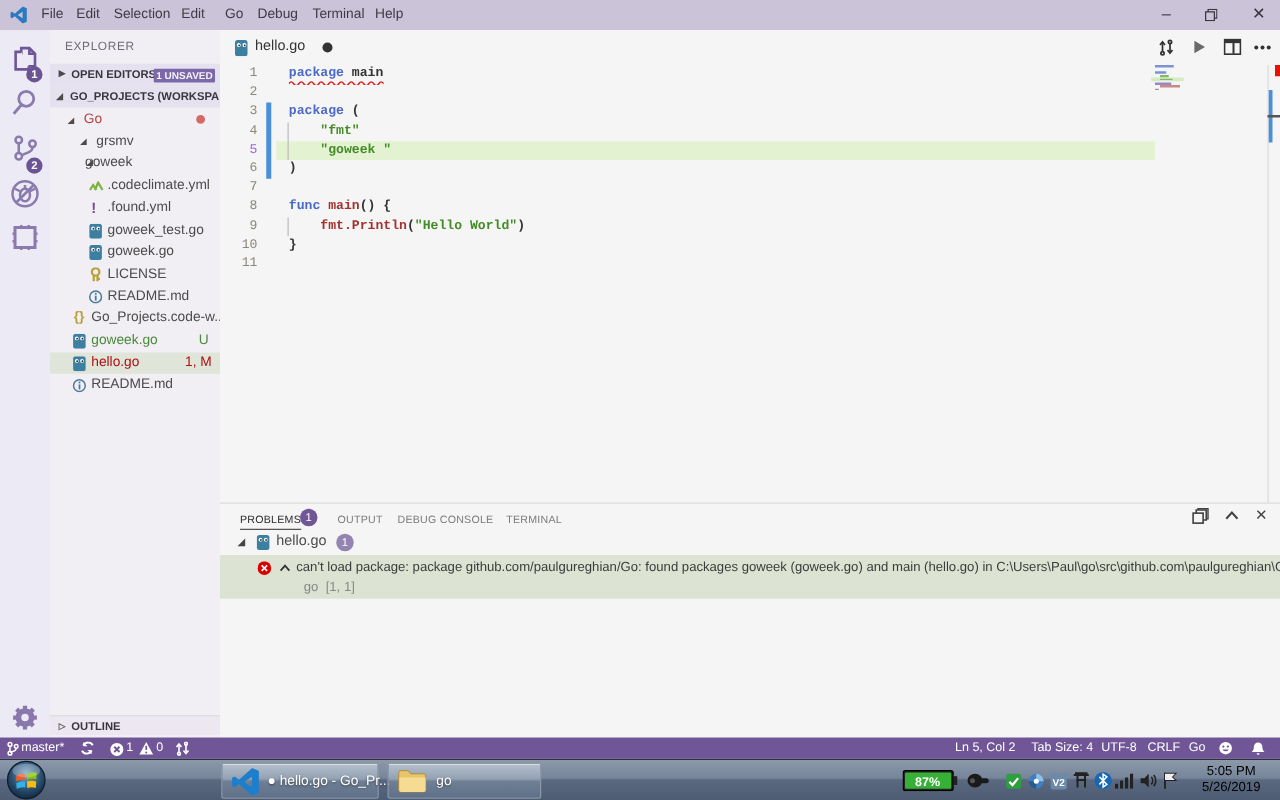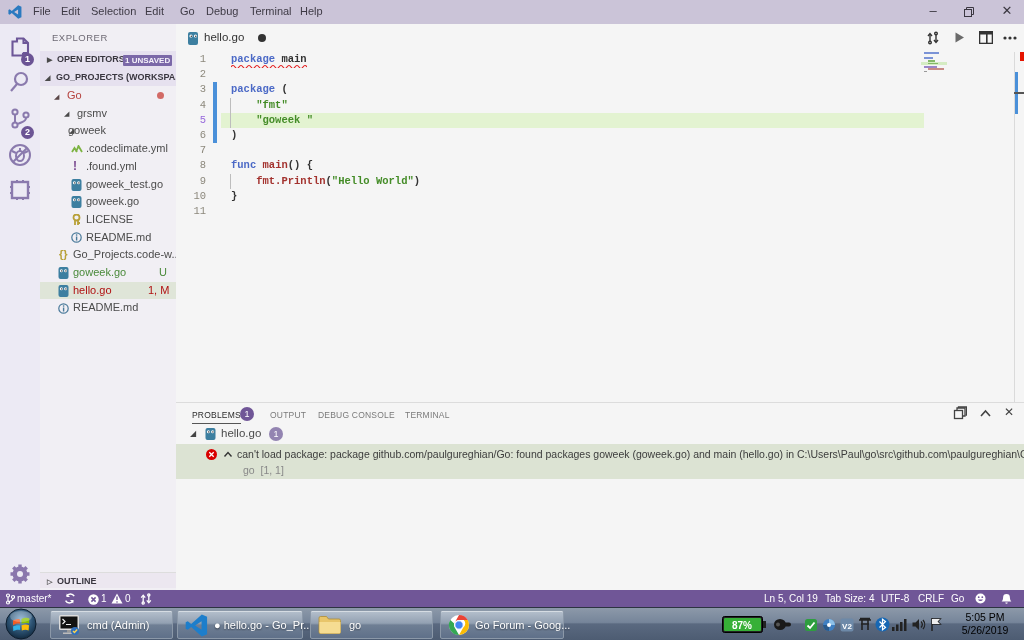--- a/index.html
+++ b/index.html
@@ -365,21 +365,21 @@
     </svg>
   <span class="sbit" style="left:125px">0</span>
   <svg class="abs" style="left:140px;top:2.5px" width="12" height="12" viewBox="0 0 12 12">
       <g fill="none" stroke="#fff" stroke-width="1.3">
         <path d="M3.2 3 v6.2 M8.8 9 V2.8"></path>
         <path d="M1.2 4.6 L3.2 2.2 L5.2 4.6 M6.8 7.4 L8.8 9.8 L10.8 7.4"></path>
         <circle cx="3.2" cy="10" r="1.1"></circle>
         <circle cx="8.8" cy="2" r="1.1"></circle>
       </g>
     </svg>
-  <span class="sbit" style="left:764px">Ln 5, Col 19</span>
+  <span class="sbit" style="left:764px">Ln 5, Col 2</span>
   <span class="sbit" style="left:825px">Tab Size: 4</span>
   <span class="sbit" style="left:881px">UTF-8</span>
   <span class="sbit" style="left:918px">CRLF</span>
   <span class="sbit" style="left:951px">Go</span>
   <svg class="abs" style="left:975px;top:3px" width="11" height="11" viewBox="0 0 11 11">
       <circle cx="5.5" cy="5.5" r="5" fill="#fff"></circle>
       <circle cx="3.7" cy="4.2" r="0.9" fill="#705697"></circle>
       <circle cx="7.3" cy="4.2" r="0.9" fill="#705697"></circle>
       <path d="M3 6.5 a2.8 2.8 0 0 0 5 0 z" fill="#705697"></path>
     </svg>
@@ -400,58 +400,36 @@
         </radialGradient>
       </defs>
     <circle cx="16" cy="16" r="15" fill="url(#orb)" stroke="#0e1e2e" stroke-width="1"></circle>
     <path d="M8 12.6 C10 11.5 12.5 10.4 14.8 11.2 L15 15.8 C12.6 15.2 10 16 8 17.2 Z" fill="#f15c22"></path>
     <path d="M16.4 11 C18.8 10 22 9.2 24.4 10.4 L24 15.6 C21.6 14.8 18.8 15 16.6 15.8 Z" fill="#8ac100"></path>
     <path d="M8 18.6 C10 17.4 12.6 16.8 15 17.4 L15.2 22 C12.8 21.4 10.2 22 8.4 23.2 Z" fill="#31b3e8"></path>
     <path d="M16.6 17.2 C18.9 16.4 21.8 16.2 24 17.2 L23.6 22.4 C21.4 21.4 18.8 21.6 16.8 22.4 Z" fill="#fbbc09"></path>
     <ellipse cx="16" cy="8.5" rx="11" ry="5.5" fill="#ffffff" opacity="0.25"></ellipse>
   </svg>
 
-  <div class="tbtn" style="left:50px;width:123px">
-    <svg class="abs" style="left:6px;top:3px" width="24" height="22" viewBox="0 0 24 22">
-        <rect x="2" y="1" width="20" height="15" rx="1.5" fill="#dcdcdc"></rect>
-        <rect x="3.5" y="2.5" width="17" height="12" fill="#111"></rect>
-        <path d="M5.5 5 L8 7.5 L5.5 10 M9 10.5 h5" stroke="#eee" stroke-width="1.2" fill="none"></path>
-        <rect x="10" y="16" width="4" height="2.5" fill="#999"></rect>
-        <rect x="6" y="18.5" width="12" height="1.5" fill="#bbb"></rect>
-        <circle cx="18" cy="17" r="4" fill="#2f6fbc"></circle>
-        <path d="M16 17 l1.5 1.5 L20.2 15.6" stroke="#ffd34d" stroke-width="1.4" fill="none"></path>
-      </svg>
-    <span class="lbl" style="left:36px">cmd (Admin)</span>
-  </div>
 
   <div class="tbtn" style="left:177px;width:126px">
     <svg class="abs" style="left:7px;top:3px" width="23" height="23" viewBox="0 0 100 100">
         <path fill="#1d7ecb" d="M73 2 L96 12 V88 L73 98 L27 57 L12 69 L3 64 V36 L12 31 L27 43 Z M72 32 L44 50 L72 68 Z"></path>
       </svg>
     <span class="lbl" style="left:36px">● hello.go - Go_Pr...</span>
   </div>
 
   <div class="tbtn" style="left:310px;width:123px">
     <svg class="abs" style="left:7px;top:4px" width="24" height="20" viewBox="0 0 24 20">
         <path d="M1 3 a1.5 1.5 0 0 1 1.5 -1.5 h6 l2 2.5 h10.5 a1.5 1.5 0 0 1 1.5 1.5 V17 a1.5 1.5 0 0 1 -1.5 1.5 H2.5 A1.5 1.5 0 0 1 1 17 Z" fill="#e8c56a" stroke="#b08e35" stroke-width="0.8"></path>
         <path d="M1.5 7 h21 V17 a1.5 1.5 0 0 1 -1.5 1.5 H3 A1.5 1.5 0 0 1 1.5 17 Z" fill="#f5dc92"></path>
       </svg>
     <span class="lbl" style="left:38px">go</span>
   </div>
 
-  <div class="tbtn" style="left:440px;width:124px">
-    <svg class="abs" style="left:7px;top:3px" width="22" height="22" viewBox="0 0 22 22">
-        <circle cx="11" cy="11" r="10" fill="#fff"></circle>
-        <path d="M11 1 a10 10 0 0 1 8.7 5 H11 a5 5 0 0 0 -4.8 3.6 Z" fill="#ea4335"></path>
-        <path d="M21 11 a10 10 0 0 1 -10 10 l4.3 -7.5 A5 5 0 0 0 15.8 6 h3.9 A10 10 0 0 1 21 11 Z" fill="#fbbc05"></path>
-        <path d="M6.2 9.6 L2.3 6 A10 10 0 0 0 11 21 l-4.3 -7.4 A5 5 0 0 1 6.2 9.6 Z" fill="#34a853"></path>
-        <circle cx="11" cy="11" r="4.2" fill="#4285f4" stroke="#fff" stroke-width="1"></circle>
-      </svg>
-    <span class="lbl" style="left:34px">Go Forum - Goog...</span>
-  </div>
 
   <svg class="abs" style="left:722px;top:8px" width="44" height="17" viewBox="0 0 44 17">
       <rect x="0.5" y="0.5" width="40" height="16" rx="2" fill="#222" stroke="#000"></rect>
       <rect x="2" y="2" width="37" height="13" rx="1" fill="#36b037"></rect>
       <rect x="41" y="5" width="3" height="7" fill="#222"></rect>
       <text x="20" y="12.5" font-family="Liberation Sans" font-size="10" font-weight="bold" fill="#fff" text-anchor="middle">87%</text>
     </svg>
 
   <svg class="abs" style="left:772px;top:10px" width="20" height="13" viewBox="0 0 20 13">
       <path d="M2 6.5 a6 5.5 0 0 1 12 0 a6 5.5 0 0 1 -12 0 Z" fill="#1a1a1a"></path>

